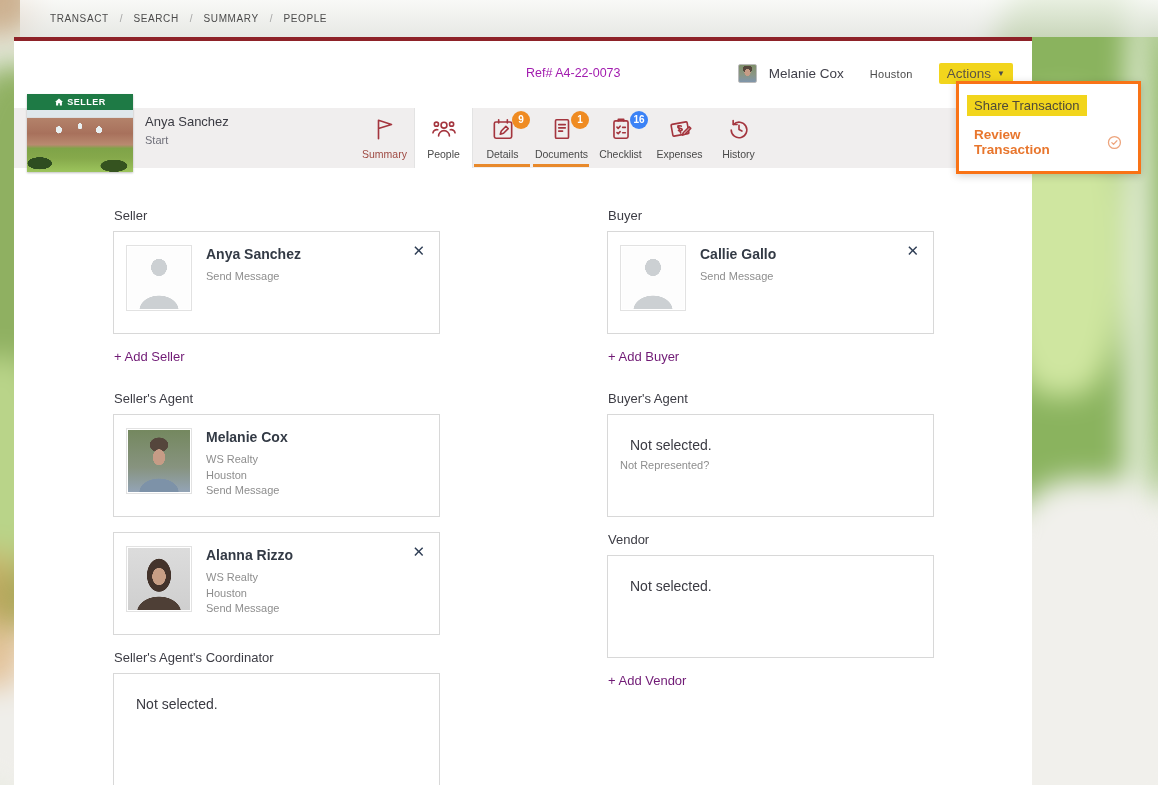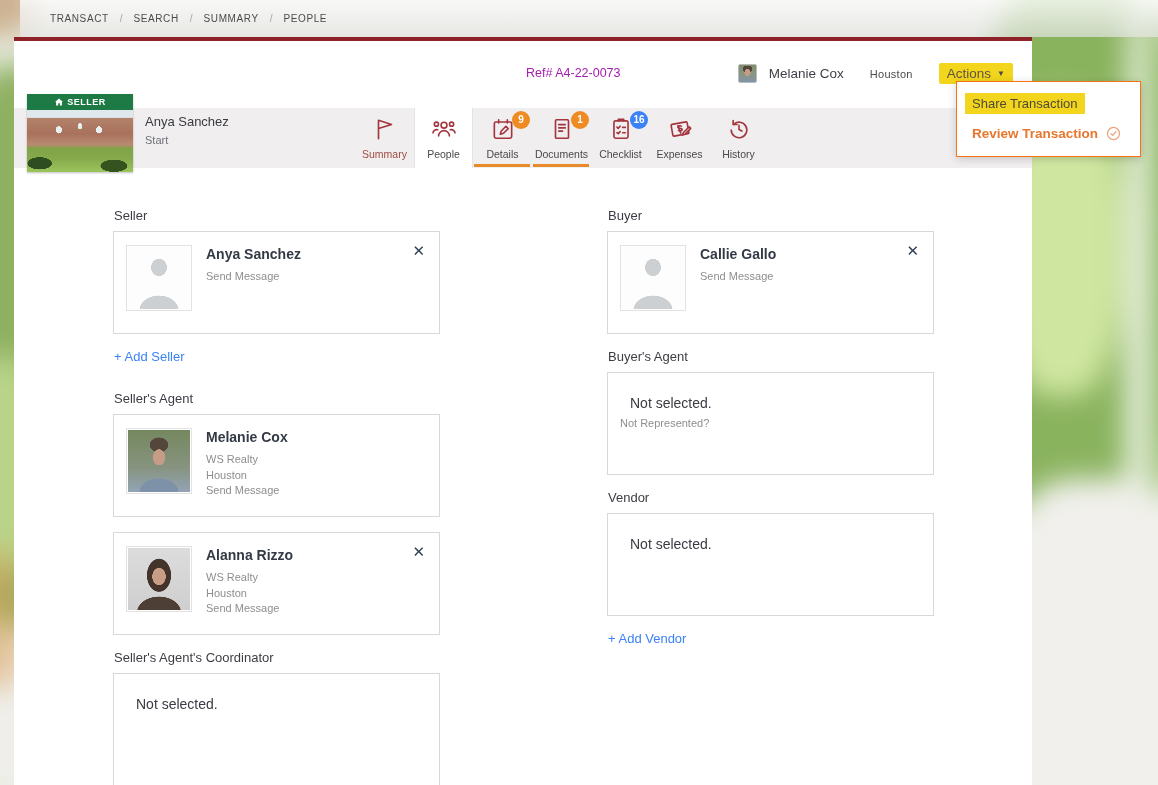--- a/index.html
+++ b/index.html
@@ -117,25 +117,25 @@
       radial-gradient(36px 26px at 50% 104%, #4e3f36 60%, transparent 62%),
       linear-gradient(#dcdcdc, #cfcfcf); }
   .card-text { position:absolute; left:92px; top:14px; }
   .person-name { font-size:14px; font-weight:bold; color:#333a45; }
   .person-line { font-size:11px; color:#8e8e8e; line-height:15.5px; }
   .person-line.first { margin-top:7px; }
   .send-msg { font-size:11px; color:#8e8e8e; line-height:15.5px; cursor:pointer; }
   .close-x { position:absolute; right:14px; top:10px; font-size:15px; color:#2f3e55; cursor:pointer; }
   .empty-main { position:absolute; left:22px; top:22px; font-size:14px; color:#3a3a42; }
   .empty-sub { position:absolute; left:12px; top:44px; font-size:11px; color:#8e8e8e; cursor:pointer; }
-  .add-link { font-size:13px; color:#3b82f6; margin:2px 0 27px 1px; cursor:pointer; }
+  .add-link { font-size:13px; color:#701a75; margin:2px 0 27px 1px; cursor:pointer; }
 
   
   .dropdown { position:absolute; left:956px; top:81px; width:185px; z-index:60;
-    background:#fff; border:1px solid #f97316; box-shadow:0 2px 8px rgba(0,0,0,.18);
+    background:#fff; border:3px solid #f97316; box-shadow:0 2px 8px rgba(0,0,0,.18);
     padding:9px 0 14px 0; }
   .dd-item1 { margin:2px 8px 0 8px; cursor:pointer; }
   .dd-hl { display:inline-block; background:#f2d51c; padding:3px 7px; font-size:13px; color:#4f4a38; }
   .dd-item2 { margin-top:11px; padding:0 15px; display:flex; align-items:center; gap:7px;
     font-size:13.5px; font-weight:bold; color:#e8762d; cursor:pointer; }
 </style>
 </head>
 <body>
 
 <div class="bg">
@@ -320,20 +320,21 @@
       <div class="card">
         <div class="photo-box">
             <div class="inner silhouette"></div>
           </div>
         <div class="card-text">
           <div class="person-name">Callie Gallo</div>
           <div class="send-msg first person-line">Send Message</div>
         </div>
         <span class="close-x">✕</span>
       </div>
+      <div class="add-link">+ Add Buyer</div>
 
       <div class="sec-label">Buyer's Agent</div>
       <div class="card">
         <div class="empty-main">Not selected.</div>
         <div class="empty-sub">Not Represented?</div>
       </div>
 
       <div class="sec-label">Vendor</div>
       <div class="card">
         <div class="empty-main">Not selected.</div>

